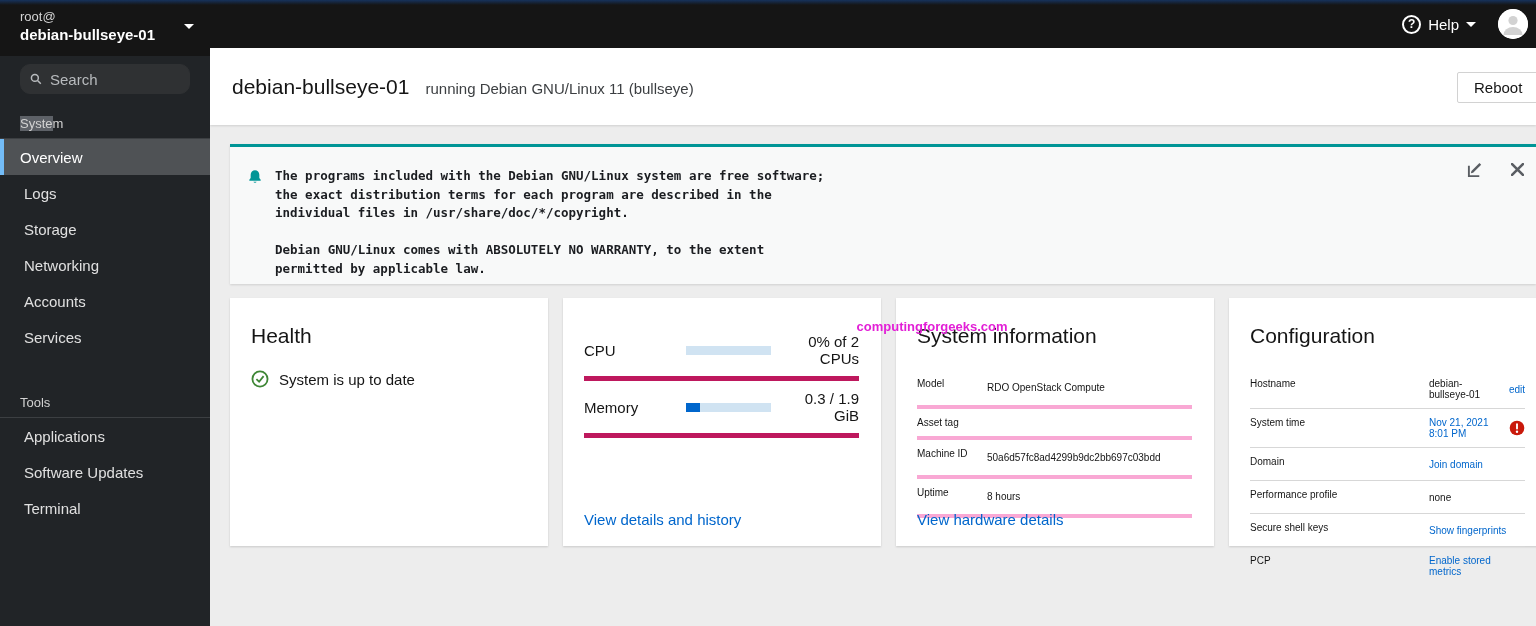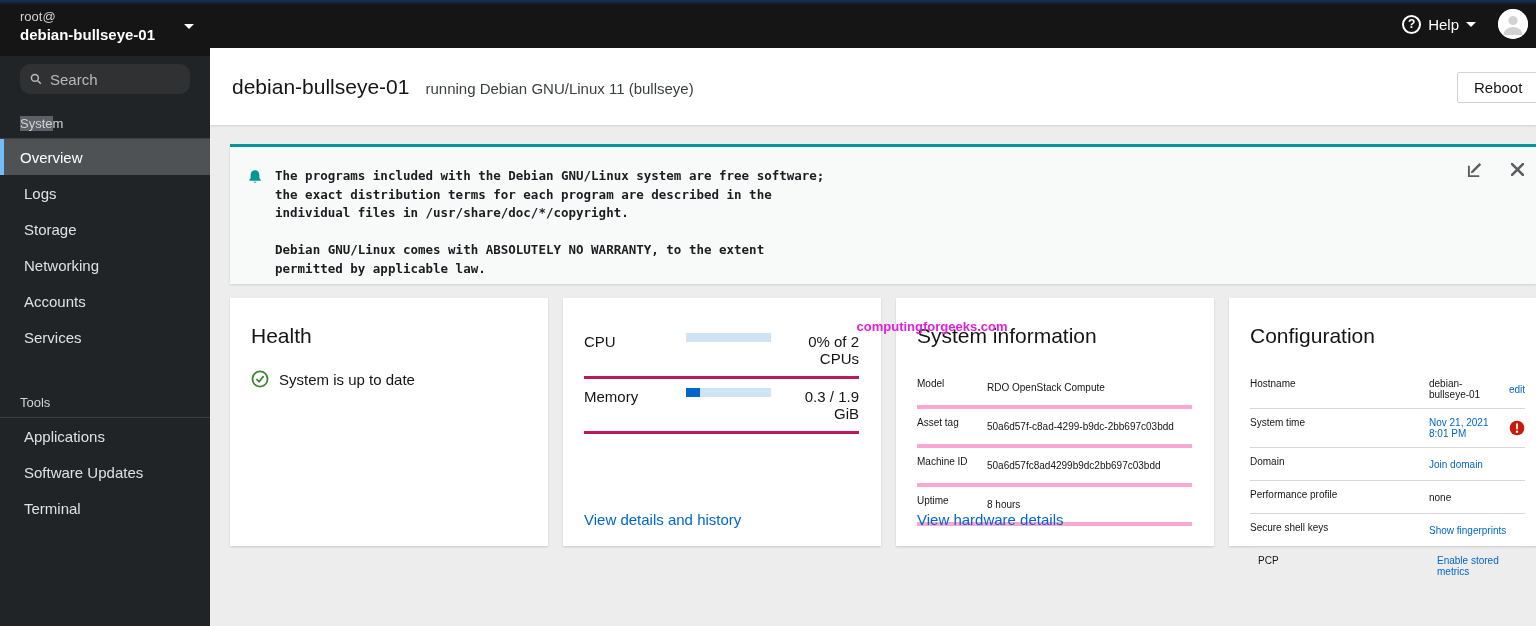--- a/index.html
+++ b/index.html
@@ -67,31 +67,31 @@
   
   .cards { display:flex; gap:15px; margin:14px 0 0 20px; }
   .card { position:relative; width:318px; height:248px; background:#fff; box-shadow:0 1px 2px rgba(0,0,0,.15);
     flex:0 0 318px; padding:26px 22px 0 21px; }
   .card-title { font-size:21px; font-weight:400; color:#151515; margin-bottom:22px; }
   .card-link { position:absolute; bottom:18px; left:21px; font-size:15px; color:#0066cc; cursor:pointer; text-decoration:none; }
   a.inline-link { color:#0066cc; cursor:pointer; text-decoration:none; }
 
   .health-row { display:flex; align-items:center; gap:10px; font-size:15px; margin-top:20px; }
 
-  .usage-row { display:flex; align-items:flex-start; border-bottom:3px solid #be185d; padding:9px 0; }
+  .usage-row { display:flex; align-items:center; border-bottom:5px solid #be185d; padding:9px 0; }
   .usage-label { width:102px; font-size:15px; }
   .bar-track { width:85px; height:9px; background:#d0e3f2; position:relative; }
   .bar-fill { position:absolute; left:0; top:0; bottom:0; background:#0066cc; }
   .usage-value { flex:1; text-align:right; font-size:15px;margin-left:24px; }
 
   .info-row { display:flex; border-bottom:4px solid #f9a8d4; padding:8px 0; font-size:10px; }
   .info-label { flex:0 0 70px; padding-right:8px; }
   .info-value { flex:1; word-break:break-all; line-height:19px; }
   .config-row { display:flex; border-bottom:1px solid #d7d7d7; padding:8px 0; font-size:10px; min-height:33px;gap:46px; }
-  .config-row:last-child { border-bottom:none;margin-left:8px; }
+  .config-row:last-child { border-bottom:none; }
   .config-label { flex:0 0 133px; padding-right:8px; }
   .config-value { flex:1; display:flex; align-items:center; gap:8px; }
   .alert-icon { width:16px; height:16px; flex:0 0 16px; }
 
   .watermark { position:absolute; left:563px; top:175px; width:318px; text-align:center;
     font-size:13px; font-weight:bold; color:#e21fd6; z-index:10; pointer-events:none; }
 </style>
 </head>
 <body>
 
@@ -225,21 +225,20 @@
         </div>
 
         <div class="card">
           <div class="card-title">System information</div>
           <div class="info-row">
             <span class="info-label">Model</span>
             <span class="info-value">RDO OpenStack Compute</span>
           </div>
           <div class="info-row">
             <span class="info-label">Asset tag</span>
-            <span class="info-value">50a6d57f-c8ad-4299-b9dc-2bb697c03bdd</span>
           </div>
           <div class="info-row">
             <span class="info-label">Machine ID</span>
             <span class="info-value">50a6d57fc8ad4299b9dc2bb697c03bdd</span>
           </div>
           <div class="info-row">
             <span class="info-label">Uptime</span>
             <span class="info-value">8 hours</span>
           </div>
           <a class="card-link">View hardware details</a>

